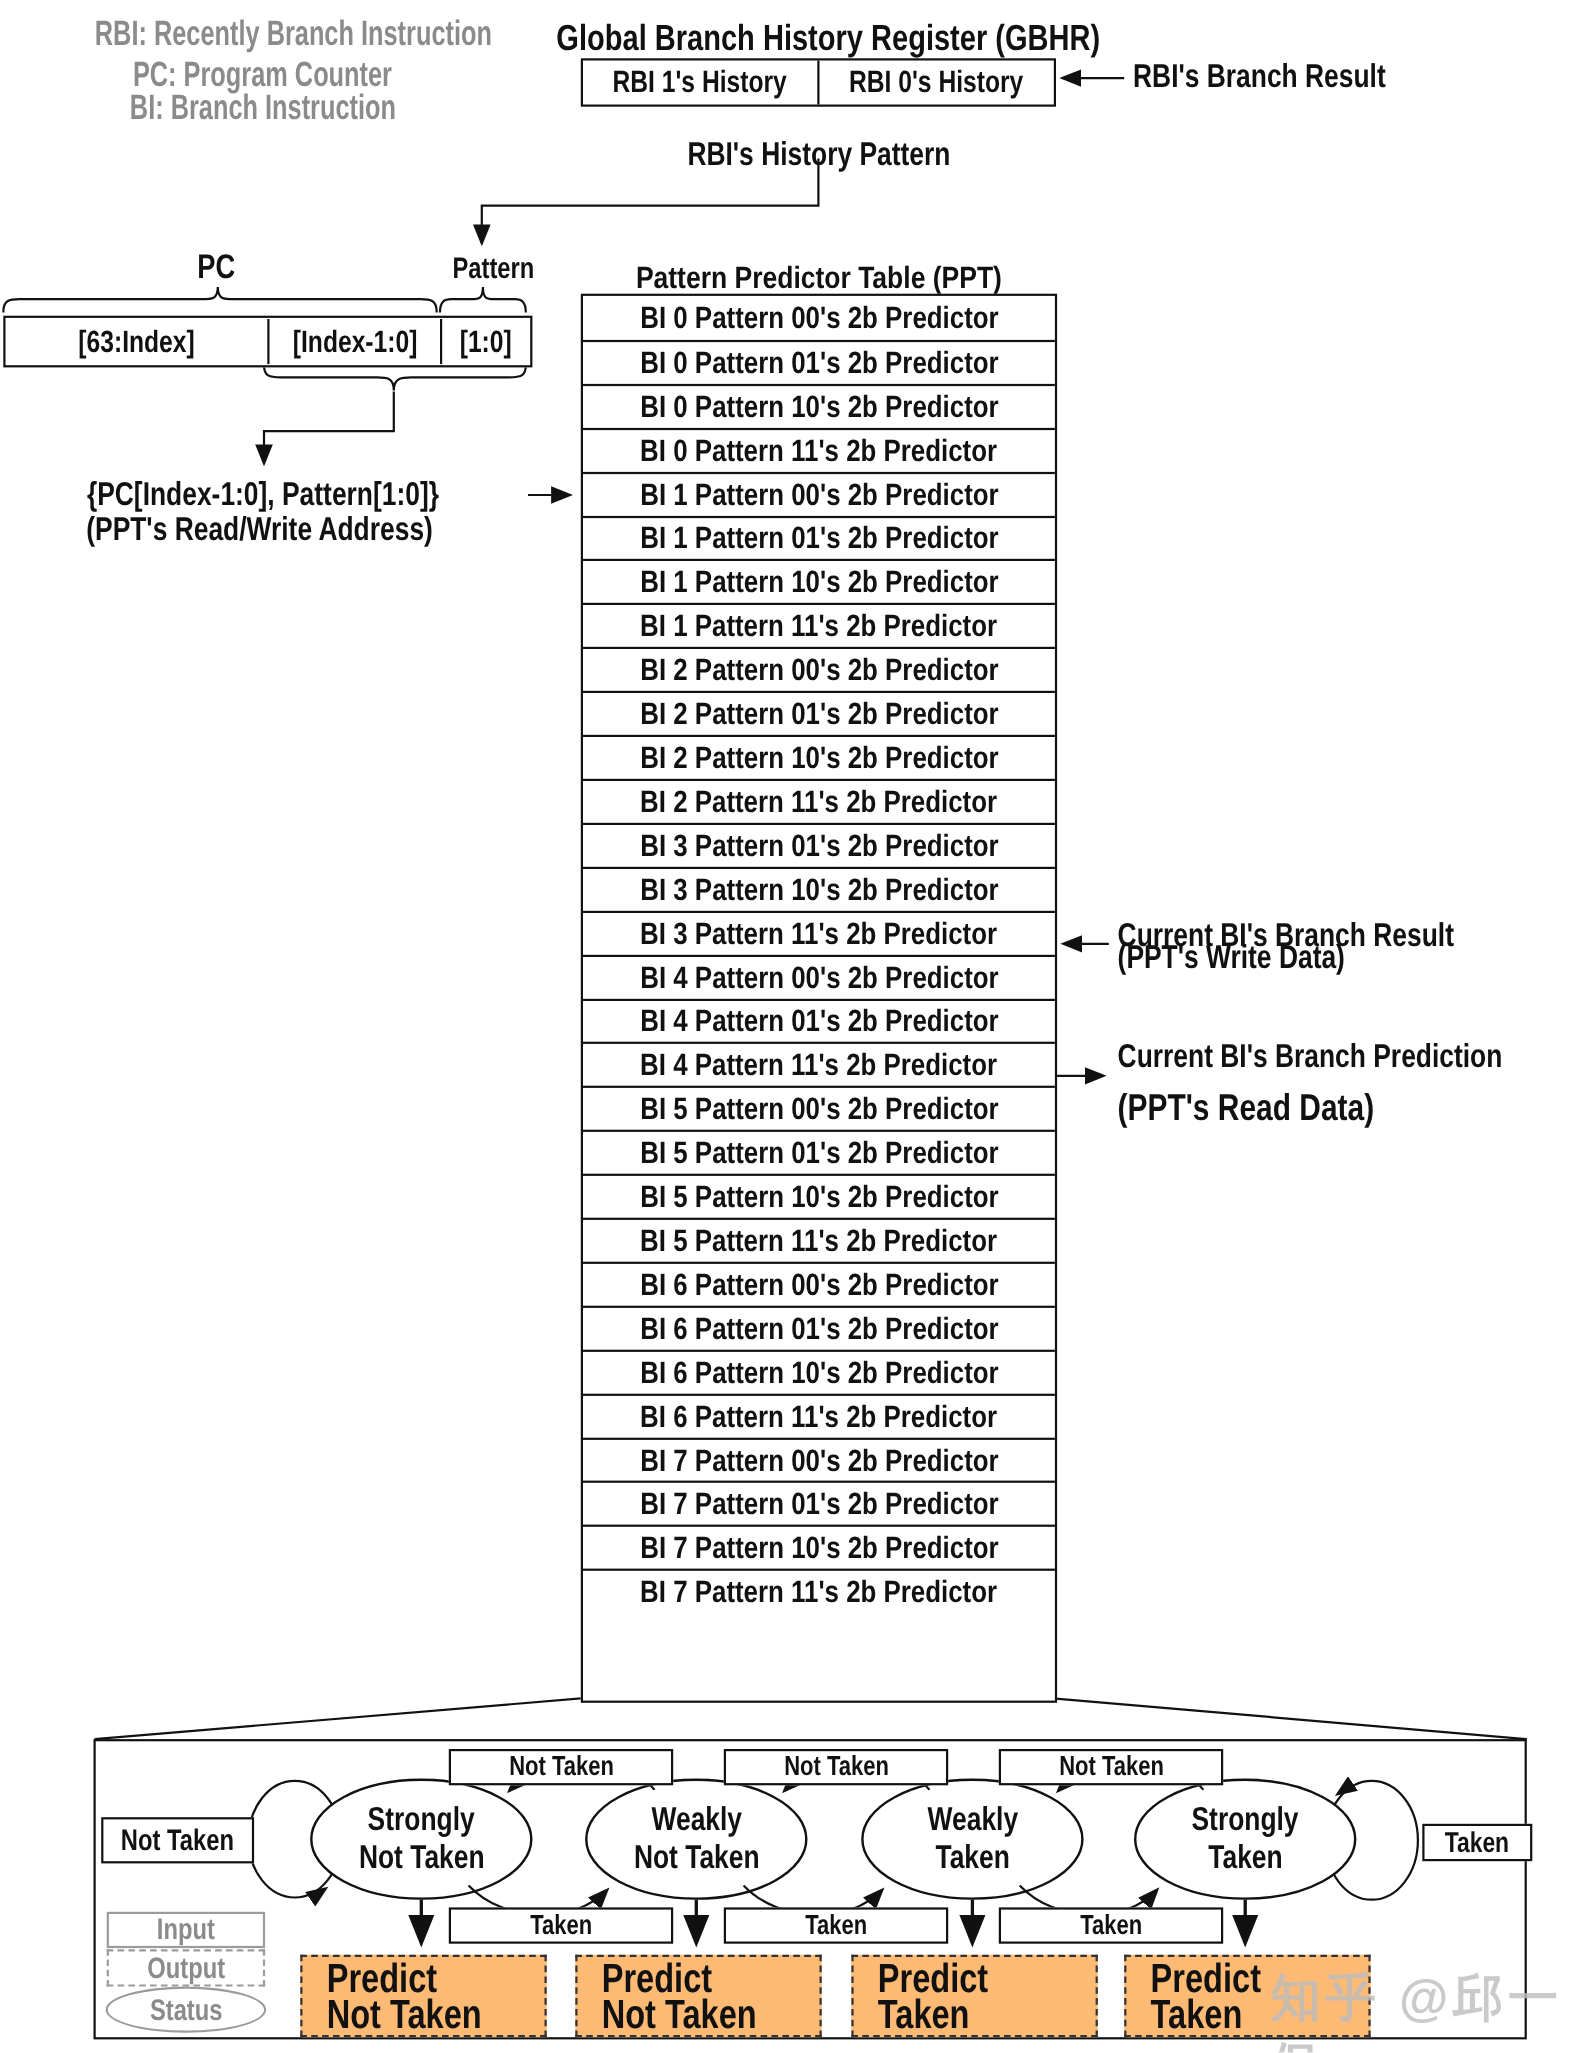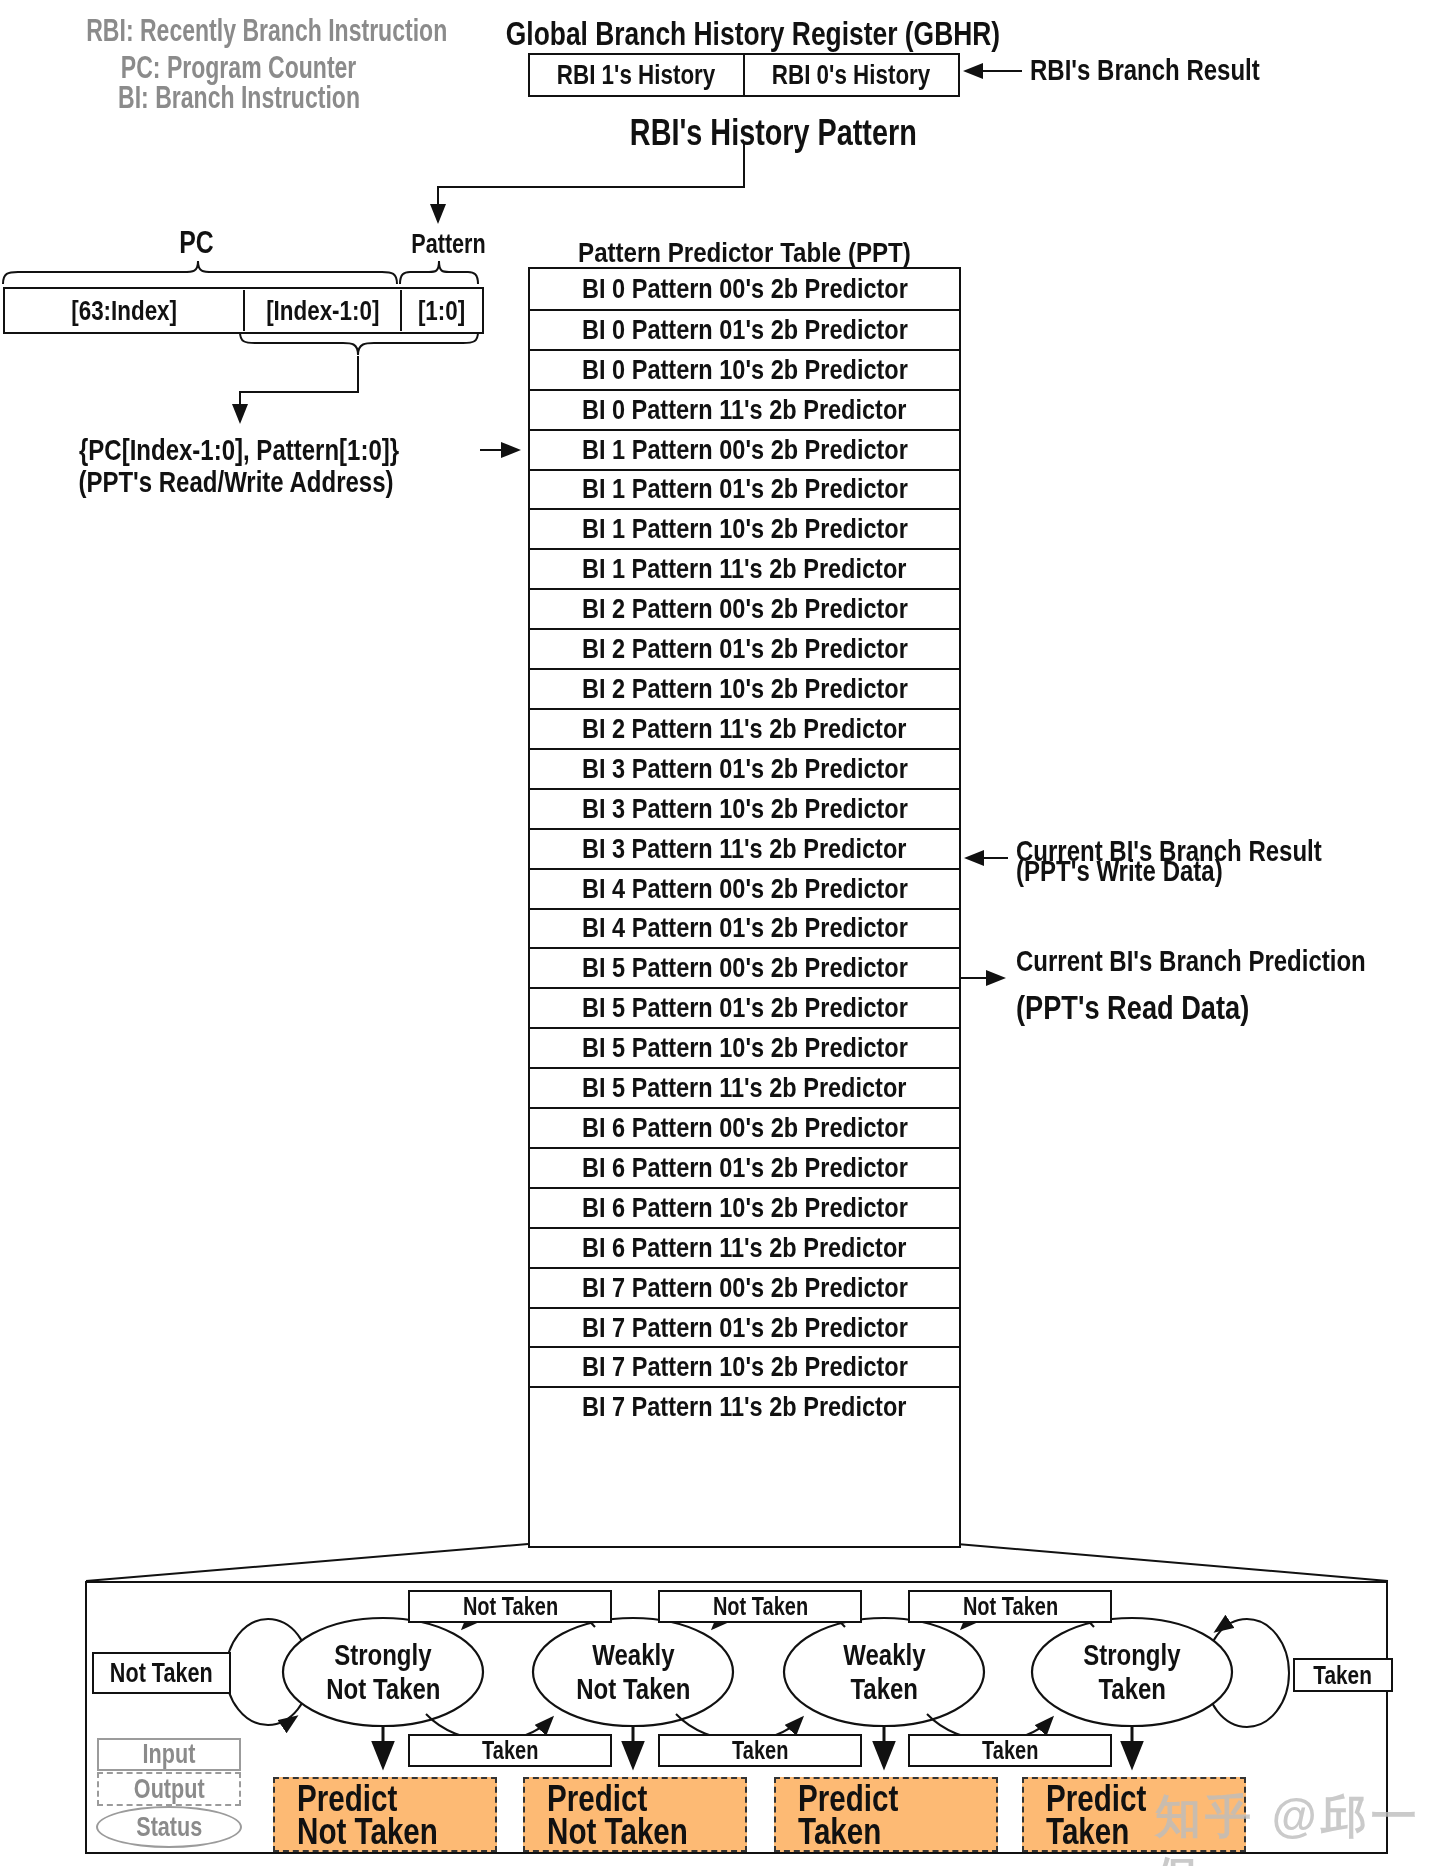--- a/index.html
+++ b/index.html
@@ -119,21 +119,21 @@
       <span class="cx">RBI 1's History</span>
     </div>
     <div class="cell" style="font-size:28px">
       <span class="cx">RBI 0's History</span>
     </div>
   </div>
 </div>
 <div class="lbl" style="left:1030px;top:53px;font-size:30px">
   <span class="cx cxl">RBI's Branch Result</span>
 </div>
-<div class="lbl ctr" style="left:594px;top:112px;width:300px;font-size:36px">
+<div class="lbl ctr" style="left:594px;top:124px;width:300px;font-size:30px">
   <span class="cx">RBI's History Pattern</span>
 </div>
 
 <div class="lbl ctr" style="left:147px;top:225px;width:100px;font-size:31px">
   <span class="cx">PC</span>
 </div>
 <div class="lbl ctr" style="left:399px;top:229px;width:100px;font-size:27px">
   <span class="cx">Pattern</span>
 </div>
 <div class="box" style="left:3px;top:287px;width:475px;height:41px;padding:1px">
@@ -206,20 +206,23 @@
     <div class="ppt-row">
       <span class="cx">BI 3 Pattern 11's 2b Predictor</span>
     </div>
     <div class="ppt-row">
       <span class="cx">BI 4 Pattern 00's 2b Predictor</span>
     </div>
     <div class="ppt-row">
       <span class="cx">BI 4 Pattern 01's 2b Predictor</span>
     </div>
     <div class="ppt-row">
+      <span class="cx">BI 4 Pattern 11's 2b Predictor</span>
+    </div>
+    <div class="ppt-row">
       <span class="cx">BI 5 Pattern 00's 2b Predictor</span>
     </div>
     <div class="ppt-row">
       <span class="cx">BI 5 Pattern 01's 2b Predictor</span>
     </div>
     <div class="ppt-row">
       <span class="cx">BI 5 Pattern 10's 2b Predictor</span>
     </div>
     <div class="ppt-row">
       <span class="cx">BI 5 Pattern 11's 2b Predictor</span>

